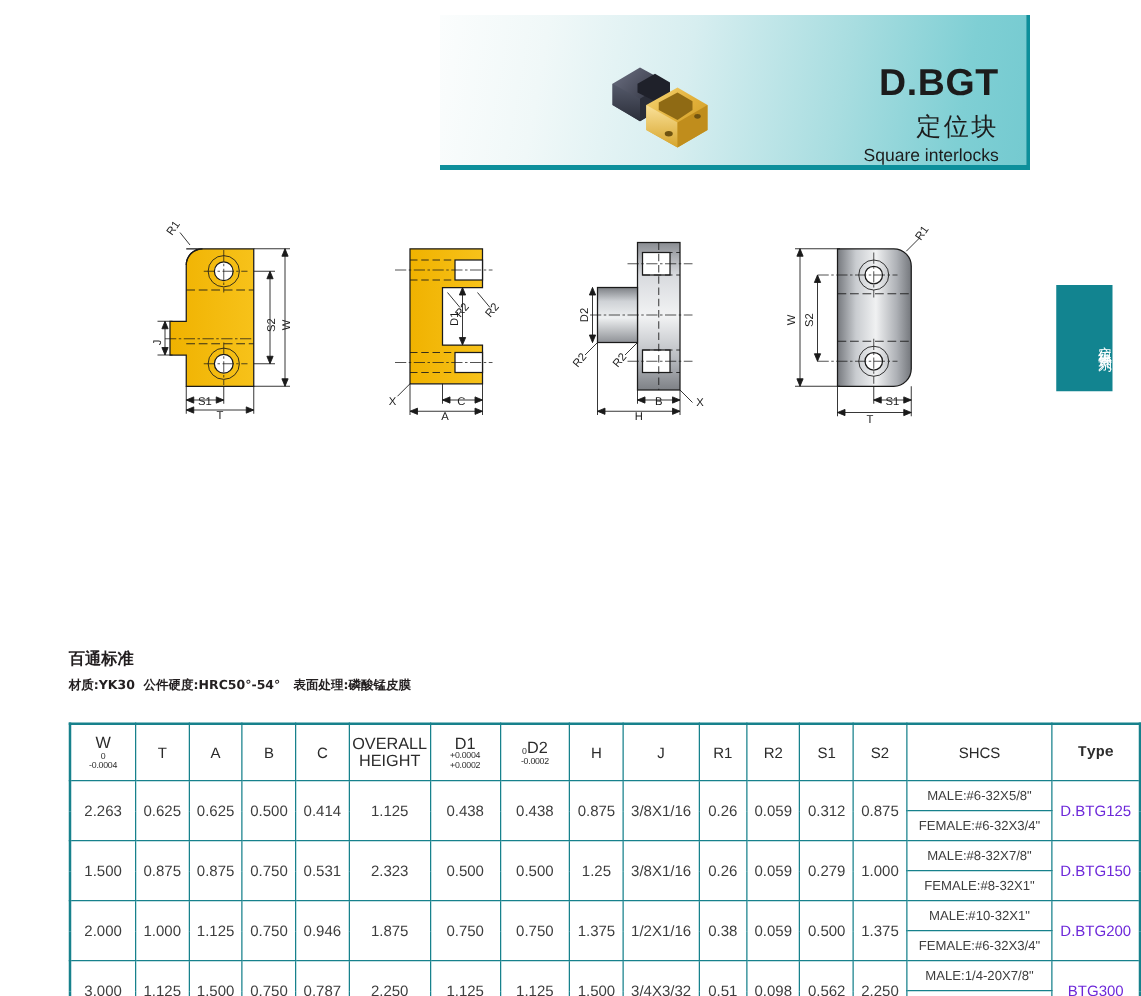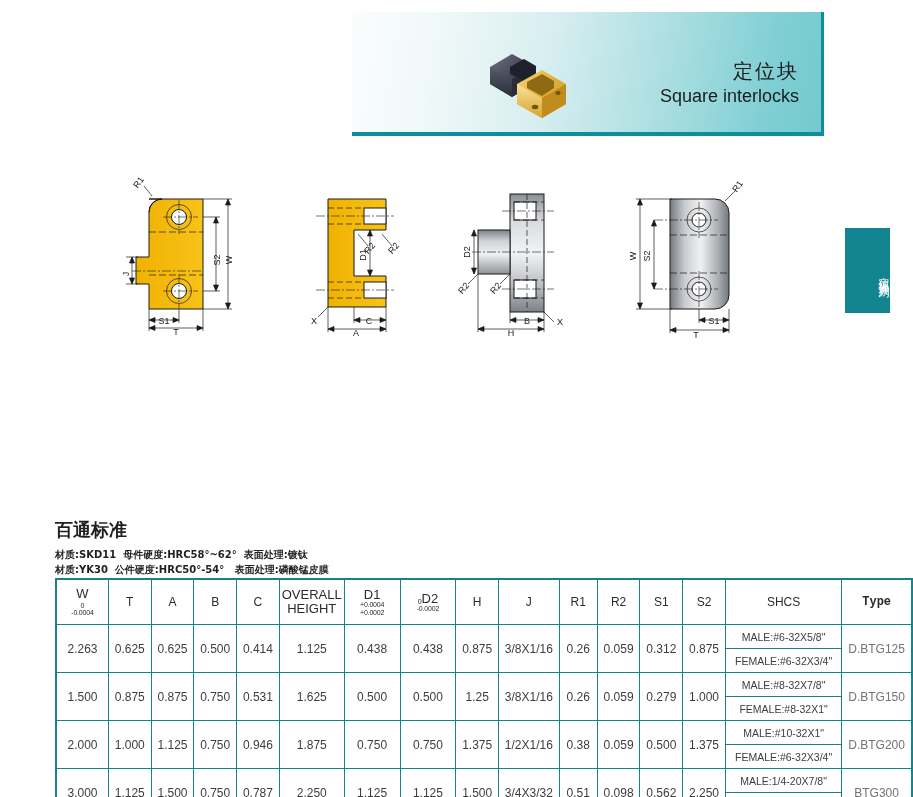--- a/index.html
+++ b/index.html
@@ -21,21 +21,21 @@
   }
   .banner-code{
     font-size:30px;font-weight:bold;letter-spacing:.5px;color:#1c1c1c;
     font-family:"Liberation Sans",sans-serif;
   }
   .banner-cn{
     font-size:20px;color:#1c1c1c;margin-top:9px;letter-spacing:2px;
     font-family:"DejaVu Sans",sans-serif;
   }
   .banner-en{
-    font-size:18px;color:#1c1c1c;margin-top:6px;
+    font-size:14px;color:#1c1c1c;margin-top:6px;
   }
   .prod-img{
     position:absolute;left:120px;top:22px;width:130px;height:92px;
   }
   
   .side-tab{
     position:absolute;left:845px;top:228px;width:45px;height:85px;
     background:#128490;
   }
   .side-tab span{
@@ -48,21 +48,21 @@
   
   .draw{position:absolute;}
   #draw1{left:108px;top:172px;}
   #draw2{left:306px;top:172px;}
   #draw3{left:458px;top:172px;}
   #draw4{left:618px;top:172px;}
   
   .spec{position:absolute;left:55px;top:518px;}
   .spec-title{
     font-family:"DejaVu Sans",sans-serif;
-    font-size:18px;font-weight:bold;color:#231f20;margin-bottom:6px;
+    font-size:13px;font-weight:bold;color:#231f20;margin-bottom:6px;
   }
   .spec-line{
     font-family:"DejaVu Sans",sans-serif;
     font-size:10px;font-weight:bold;color:#231f20;line-height:1.45;
     white-space:pre;
   }
   
   .tbl-wrap{position:absolute;left:55px;top:578px;}
   table.spec-table{
     border-collapse:collapse;
@@ -80,21 +80,21 @@
   .tol{display:block;line-height:1.05;}
   .tol-main{font-size:13px;}
   .tol-sub{font-size:7px;letter-spacing:-.2px;}
   .tol-zero{font-size:7px;vertical-align:-1px;}
   .two-line{font-size:13px;line-height:1.1;}
   tbody td{height:23px;font-size:12px;}
   td.shcs{
     text-align:center;font-size:10.5px;color:#3d3d3d;
     white-space:nowrap;padding:0 3px;
   }
-  td.type-c{font-weight:bold;font-size:12px;color:#737373;}
+  td.type-c{font-weight:bold;font-size:12px;color:#6d28d9;}
   td.w-col{font-size:12px;}
 </style>
 </head>
 <body>
 
 <div class="banner">
   <svg class="prod-img" viewBox="0 0 130 92">
     <defs>
       <linearGradient id="gGold" x1="0" y1="0" x2="1" y2="1">
         <stop offset="0%" stop-color="#f6d77a"></stop>
@@ -122,20 +122,21 @@
     <polygon points="38,33 52,25 64,32 64,40 52,47 38,40" fill="#1f212a"></polygon>
 
     <polygon points="45,50 70,36 94,50 94,70 70,84 45,70" fill="url(#gGold)"></polygon>
     <polygon points="45,50 70,64 70,84 45,70" fill="url(#gGold2)"></polygon>
     <polygon points="70,64 94,50 94,70 70,84" fill="#c08d1c"></polygon>
     <polygon points="55,48 70,40 82,47 82,54 70,62 55,54" fill="#8f6a14"></polygon>
     <ellipse cx="63" cy="73" rx="3.2" ry="2.2" fill="#6f5310"></ellipse>
     <ellipse cx="86" cy="59" rx="2.6" ry="1.9" fill="#6f5310"></ellipse>
   </svg>
   <div class="banner-text">
+    <div class="banner-code">D.BGT</div>
     <div class="banner-cn">定位块</div>
     <div class="banner-en">Square interlocks</div>
   </div>
 </div>
 
 <div class="side-tab">
   <span>定位组件系列</span>
 </div>
 
 <svg class="draw" id="draw1" width="150" height="165" viewBox="0 0 150 165">
@@ -358,21 +359,20 @@
     <text x="18" y="84" transform="rotate(-90 18 84)" text-anchor="middle">W</text>
     <text x="32" y="84" transform="rotate(-90 32 84)" text-anchor="middle">S2</text>
     <text x="96" y="152" text-anchor="middle">S1</text>
     <text x="78" y="166" text-anchor="middle">T</text>
     <text x="122" y="16" transform="rotate(-55 122 16)" text-anchor="middle">R1</text>
   </g>
 </svg>
 
 <div class="spec">
   <div class="spec-title">百通标准</div>
-  <div class="spec-line">材质:SKD11  母件硬度:HRC58°~62°  表面处理:镀钛</div>
   <div class="spec-line">材质:YK30  公件硬度:HRC50°-54°   表面处理:磷酸锰皮膜</div>
 </div>
 
 <div class="tbl-wrap">
 <table class="spec-table">
   <thead>
     <tr>
       <th style="width:52px">
         <span class="tol"><span class="tol-main">W</span></span>
         <span class="tol tol-sub"><span class="tol-zero">0</span></span>
@@ -428,21 +428,21 @@
     <tr>
       <td class="shcs">FEMALE:#6-32X3/4"</td>
     </tr>
 
     <tr>
       <td rowspan="2" class="w-col">1.500</td>
       <td rowspan="2">0.875</td>
       <td rowspan="2">0.875</td>
       <td rowspan="2">0.750</td>
       <td rowspan="2">0.531</td>
-      <td rowspan="2">1.625</td>
+      <td rowspan="2">2.323</td>
       <td rowspan="2">0.500</td>
       <td rowspan="2">0.500</td>
       <td rowspan="2">1.25</td>
       <td rowspan="2">3/8X1/16</td>
       <td rowspan="2">0.26</td>
       <td rowspan="2">0.059</td>
       <td rowspan="2">0.279</td>
       <td rowspan="2">1.000</td>
       <td class="shcs">MALE:#8-32X7/8"</td>
       <td rowspan="2" class="type-c">D.BTG150</td>

